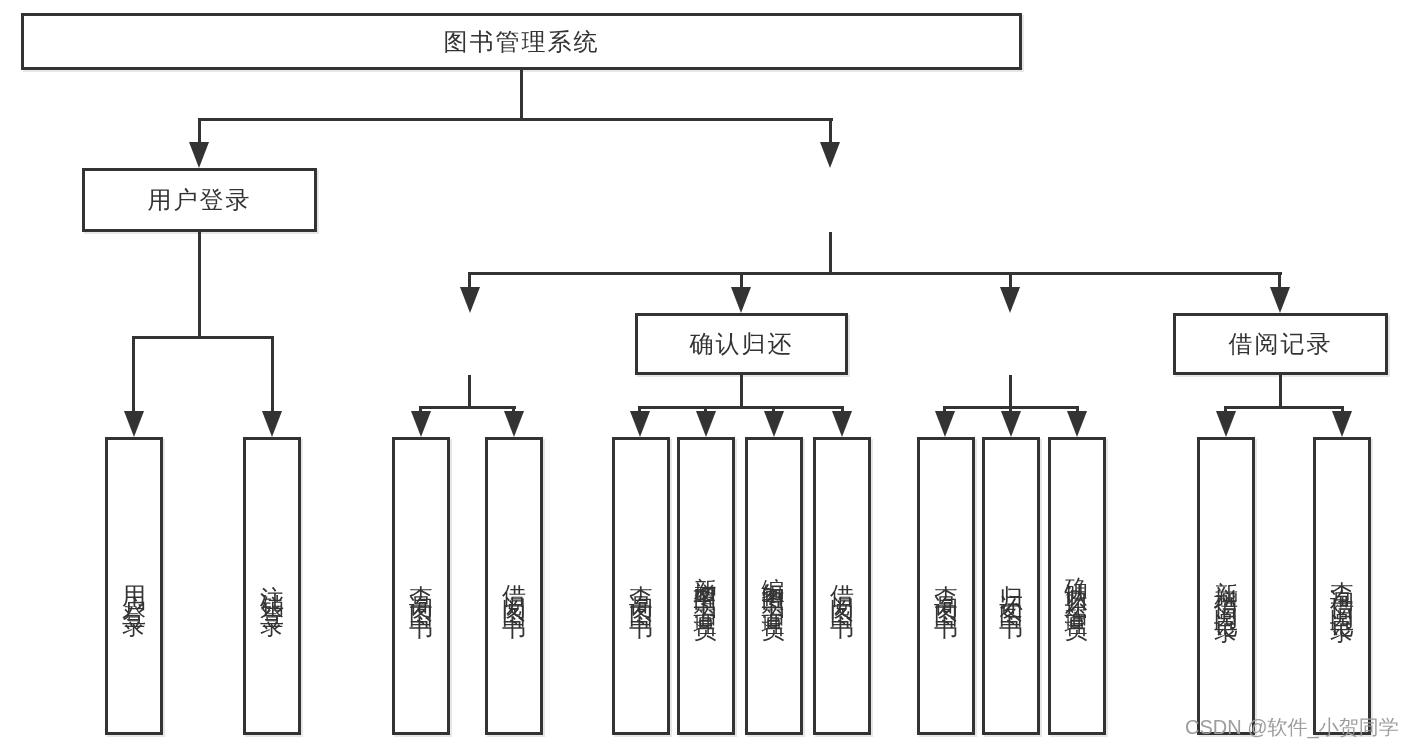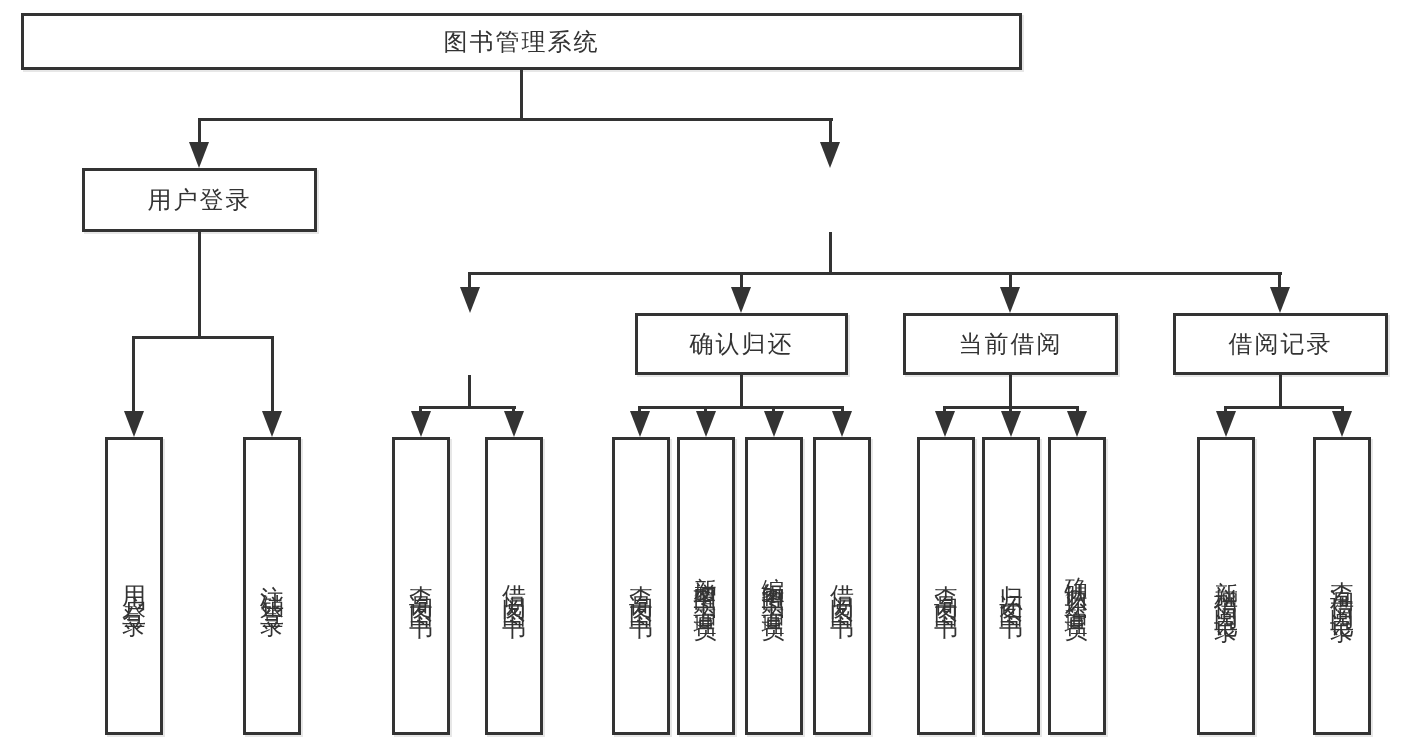--- a/index.html
+++ b/index.html
@@ -103,23 +103,20 @@
   <div class="vline" style="left:740px; top:272px; height:19px;"></div>
   <div class="arrow" style="left:731px; top:287px;"></div>
   <div class="vline" style="left:1009px; top:272px; height:19px;"></div>
   <div class="arrow" style="left:1000px; top:287px;"></div>
   <div class="vline" style="left:1278px; top:272px; height:19px;"></div>
   <div class="arrow" style="left:1270px; top:287px;"></div>
 
   <div class="hbox" style="left:635px; top:313px; width:213px; height:62px;">
     <span>确认归还</span>
   </div>
-  <div class="hbox" style="left:903px; top:313px; width:215px; height:62px;">
-    <span>当前借阅</span>
-  </div>
   <div class="hbox" style="left:1173px; top:313px; width:215px; height:62px;">
     <span>借阅记录</span>
   </div>
 
   <div class="vline" style="left:468px; top:375px; height:31px;"></div>
   <div class="hline" style="left:419px; top:406px; width:97px;"></div>
   <div class="vline" style="left:419px; top:406px; height:9px;"></div>
   <div class="arrow" style="left:411px; top:411px;"></div>
   <div class="vline" style="left:512px; top:406px; height:9px;"></div>
   <div class="arrow" style="left:504px; top:411px;"></div>
@@ -188,14 +185,15 @@
     <span class="vtext l">确认归还（管理员）</span>
   </div>
 
   <div class="vbox" style="left:1197px;">
     <span class="vtext m">新增借阅记录</span>
   </div>
   <div class="vbox" style="left:1313px;">
     <span class="vtext m">查询借阅记录</span>
   </div>
 
+  <div class="watermark">CSDN @软件_小贺同学</div>
 
 </div>
 
 </body></html>

